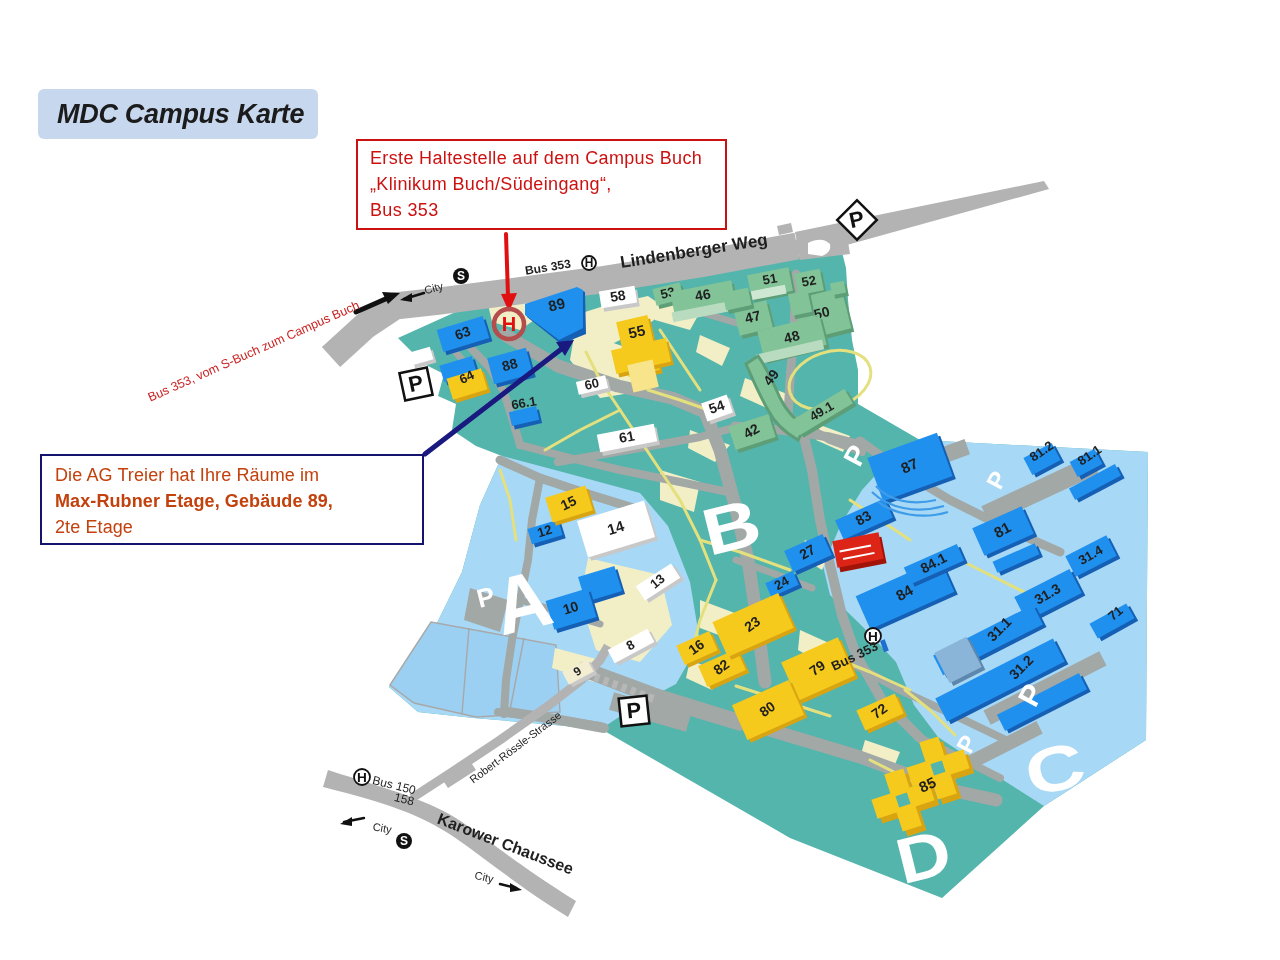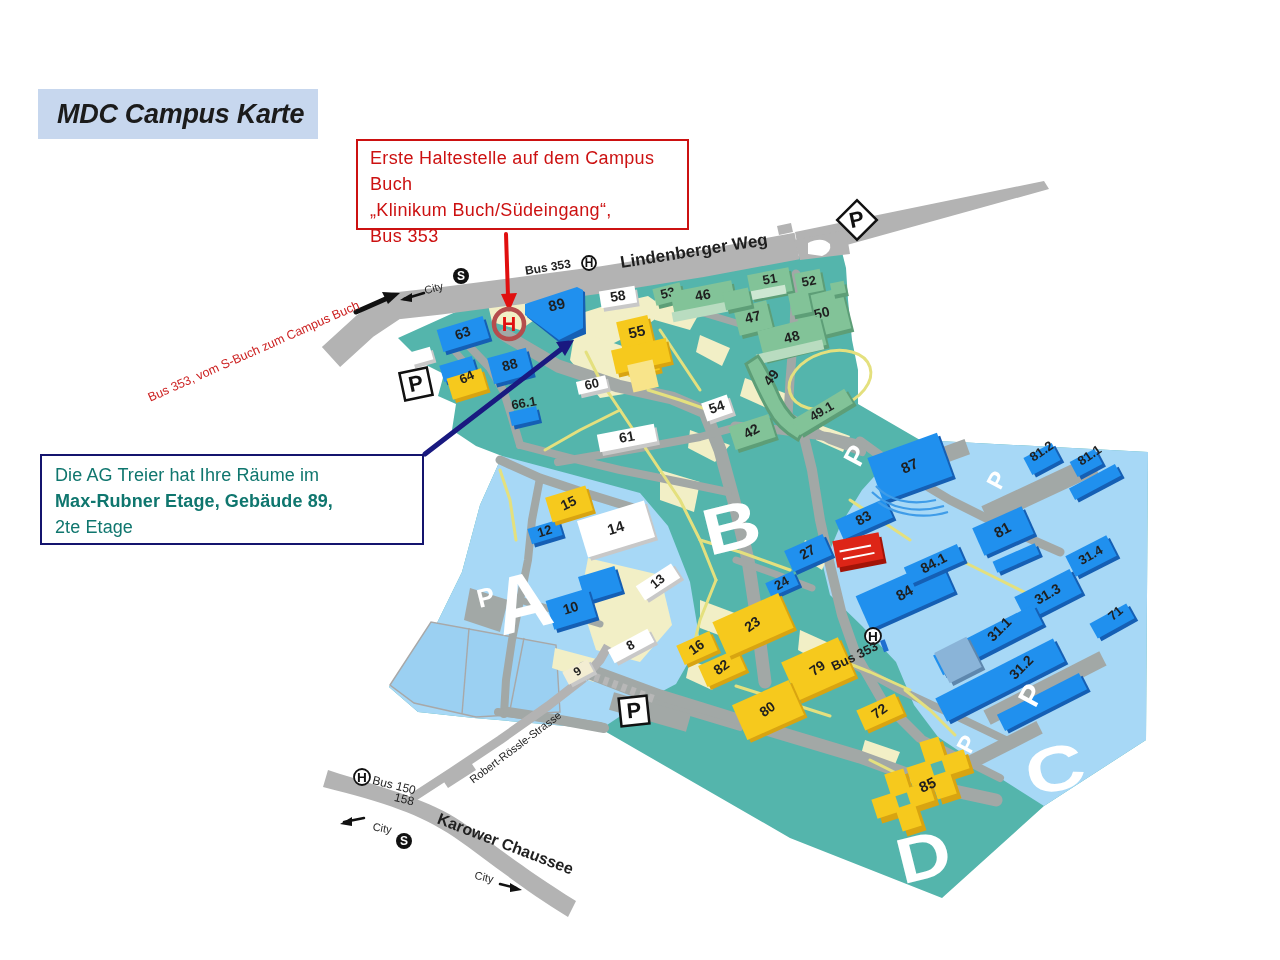--- a/index.html
+++ b/index.html
@@ -1,22 +1,22 @@
 <!DOCTYPE html>
 <html><head><meta charset="utf-8"><style>
 html,body{margin:0;padding:0;width:1280px;height:960px;background:#fff;overflow:hidden;}
 *{font-family:"Liberation Sans",sans-serif;box-sizing:border-box;}
 #stage{position:relative;width:1280px;height:960px;}
 svg{position:absolute;left:0;top:0;}
 .title{position:absolute;left:38px;top:89px;width:280px;height:50px;background:#c7d7ee;color:#1b1b1b;
- font-size:27px;font-style:italic;font-weight:bold;line-height:50px;padding-left:19px;white-space:nowrap;letter-spacing:-0.3px;}
-.redbox{position:absolute;left:356px;top:139px;width:333px;height:91px;border:2px solid #cc1111;background:#fff;
+ font-size:27px;font-style:italic;font-weight:bold;line-height:50px;padding-left:19px;white-space:nowrap;letter-spacing:-0.3px;border-radius:6px;}
+.redbox{position:absolute;left:356px;top:139px;width:371px;height:91px;border:2px solid #cc1111;background:#fff;
  color:#cc1111;font-size:18px;line-height:26px;padding:4px 0 8px 12px;letter-spacing:0.35px;}
 .bluebox{position:absolute;left:40px;top:454px;width:384px;height:91px;border:2px solid #14146e;background:#fff;
- color:#0f766e;font-size:18px;line-height:26px;padding:6px 0 0 13px;letter-spacing:0.1px;}
+ color:#c2410c;font-size:18px;line-height:26px;padding:6px 0 0 13px;letter-spacing:0.1px;}
 </style></head>
 <body>
 <div id="stage">
 <svg width="1280" height="960" viewBox="0 0 1280 960" font-family="Liberation Sans, sans-serif">
 <polygon points="398,338 460,310 530,298 620,285 700,272 780,258 842,252 846,268 848,300 852,340 858,370 858,404 920,440 1148,452 1146,740 1044,806 942,898 790,838 601,729 474,718 418,712 389,687 420,640 436,625 462,572 480,505 502,456 476,446 452,430 456,404 438,396 444,374 424,364" fill="#54b5ac"></polygon>
 <polygon points="920,440 1148,452 1146,740 1044,806 989,771 938,737 914,705 896,662 862,626 830,595 823,566 841,524 862,490 891,458" fill="#a7d8f6"></polygon>
 <polygon points="502,456 570,474 640,493 668,526 690,582 700,642 676,684 640,703 601,729 474,718 418,712 389,687 420,640 436,625 462,572 480,505" fill="#a7d8f6"></polygon>
 <g stroke="#a8a8a8" stroke-width="1.4" fill="#9bd0f2">
 <polygon points="390,685 431,622 556,645 560,712 476,717 414,703"></polygon>
 <line x1="469" y1="628" x2="462" y2="714"></line>

